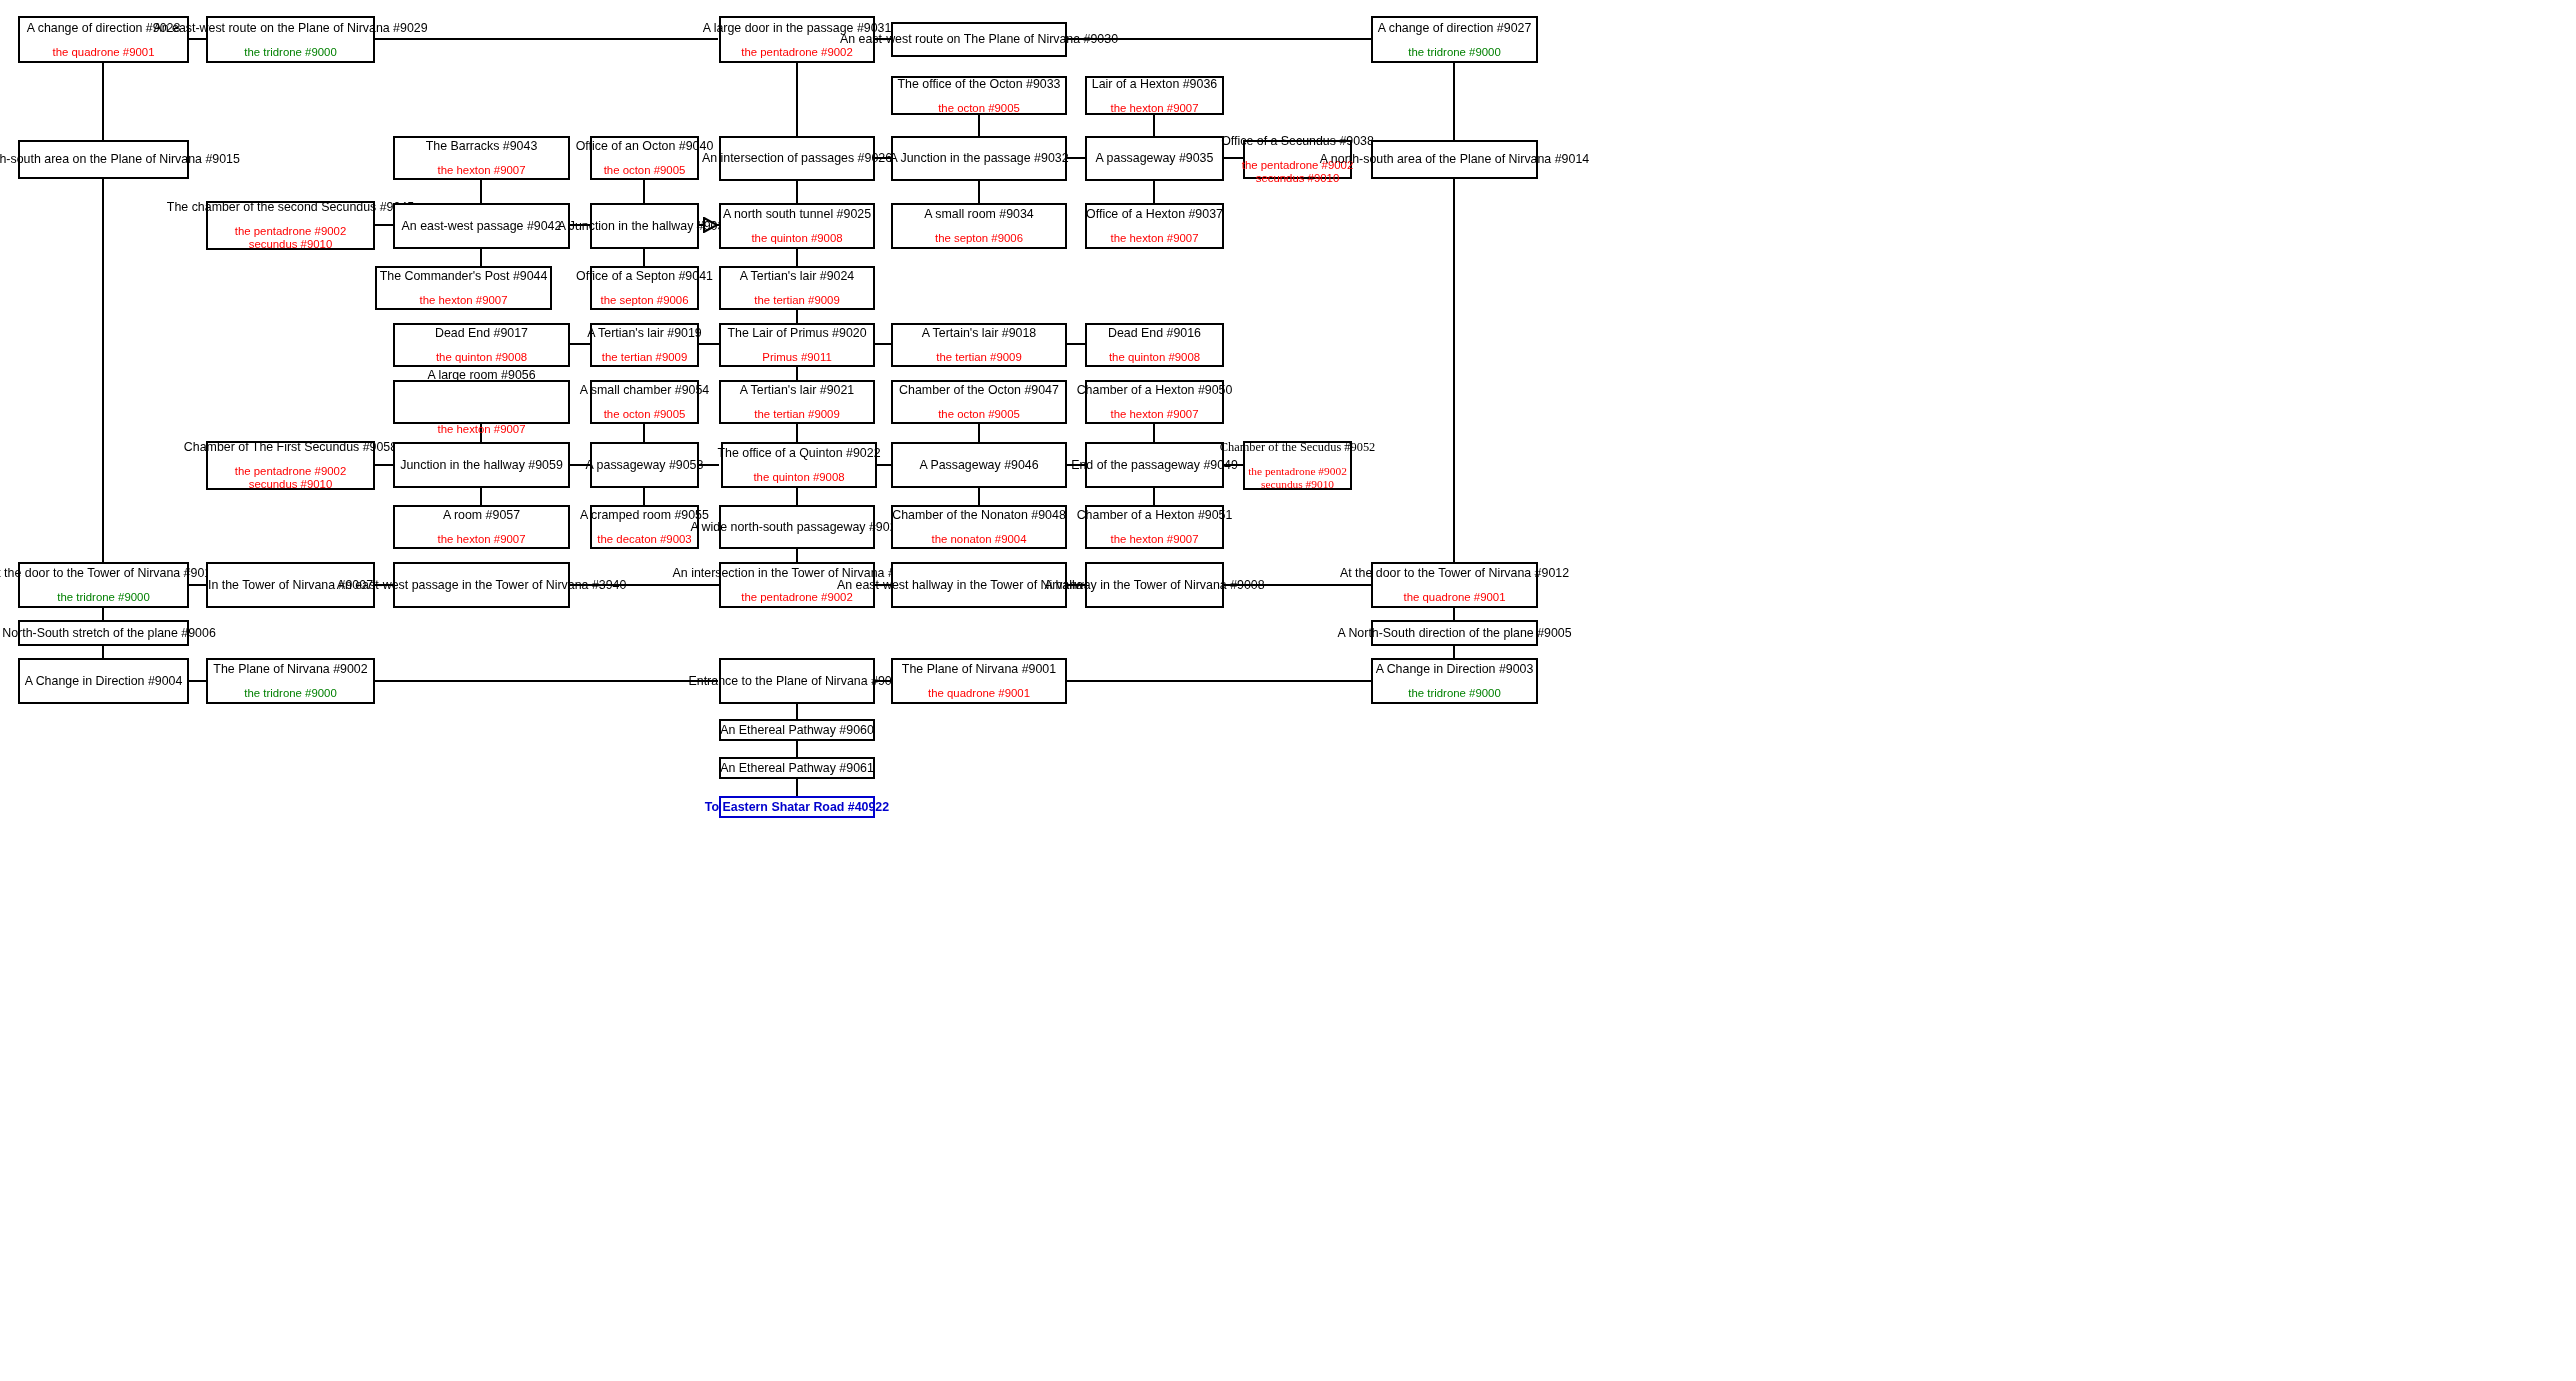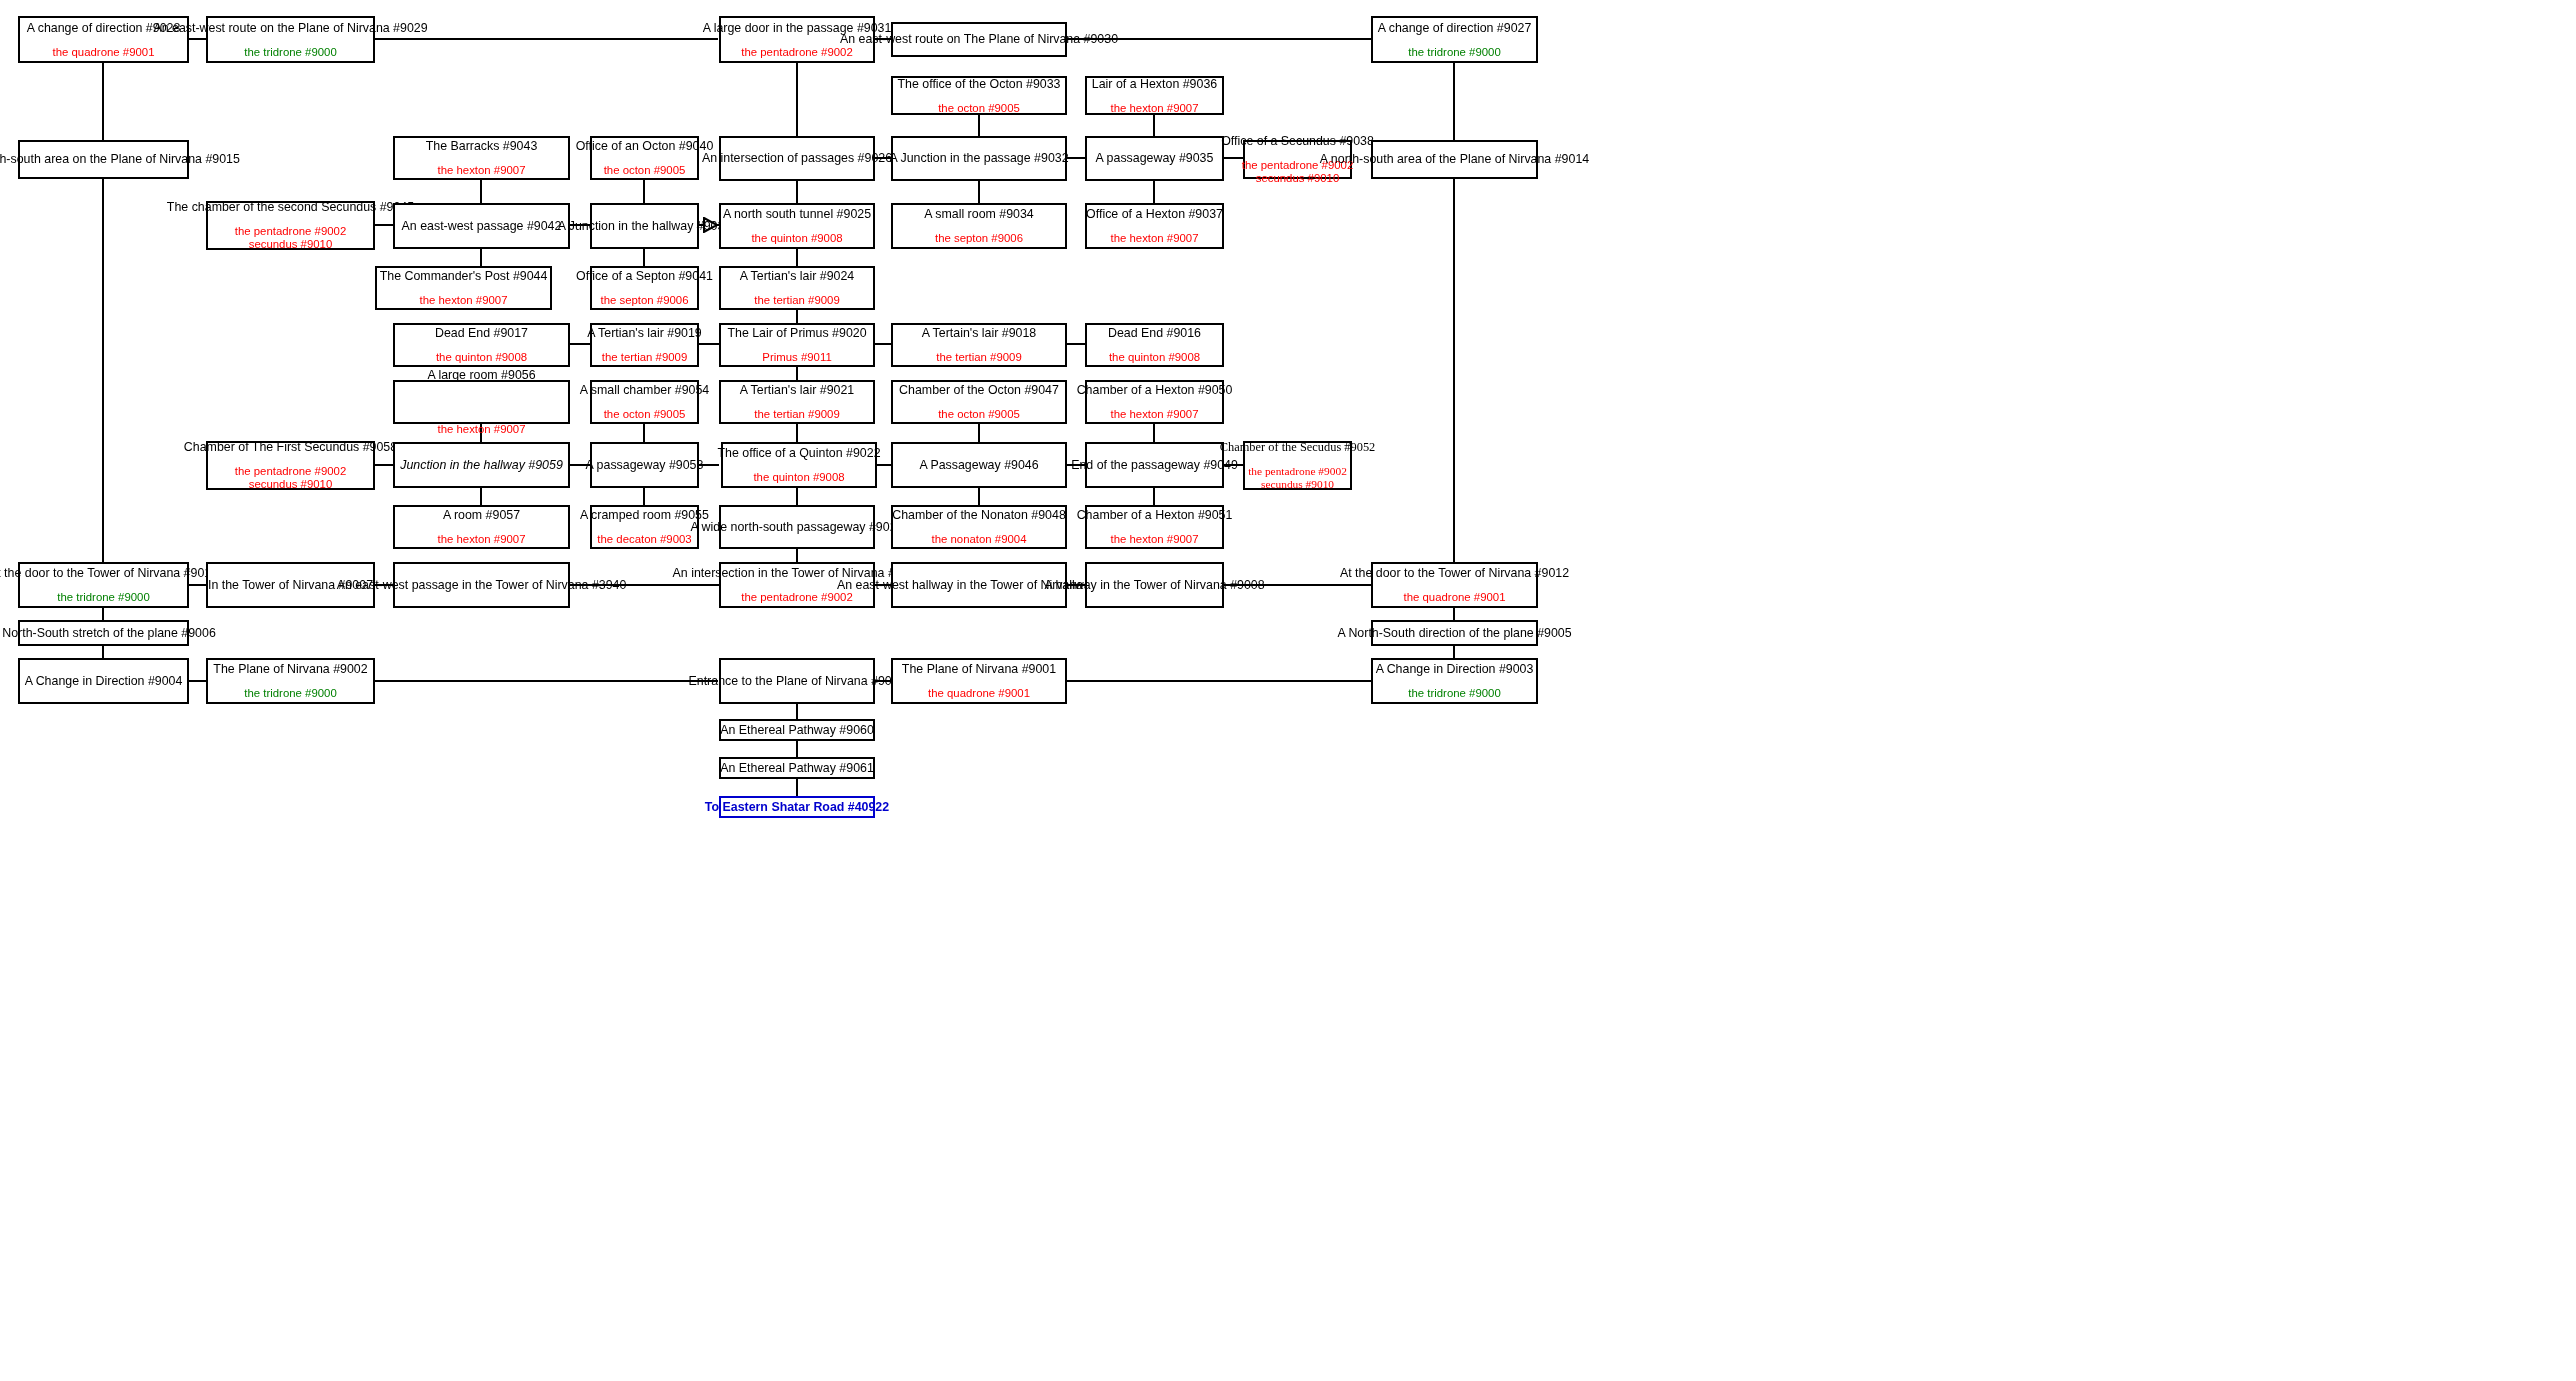--- a/index.html
+++ b/index.html
@@ -259,21 +259,21 @@
       </div>
       <div class="node" style="left: 1085px; top: 380px; width: 139px; height: 44px;">
         <div class="title">Chamber of a Hexton #9050</div>
         <div class="occ">the hexton #9007</div>
       </div>
       <div class="node" style="left: 206px; top: 441px; width: 169px; height: 49px;">
         <div class="title">Chamber of The First Secundus #9058</div>
         <div class="occ">the pentadrone #9002</div>
         <div class="occ2">secundus #9010</div>
       </div>
-      <div class="node" style="left: 393px; top: 442px; width: 177px; height: 46px; font-style: italic;">
+      <div class="node" style="left: 393px; top: 442px; width: 177px; height: 46px;">
         <div class="title">Junction in the hallway #9059</div>
       </div>
       <div class="node" style="left: 590px; top: 442px; width: 109px; height: 46px;">
         <div class="title">A passageway #9053</div>
       </div>
       <div class="node" style="left: 721px; top: 442px; width: 156px; height: 46px;">
         <div class="title">The office of a Quinton #9022</div>
         <div class="occ">the quinton #9008</div>
       </div>
       <div class="node" style="left: 891px; top: 442px; width: 176px; height: 46px;">

